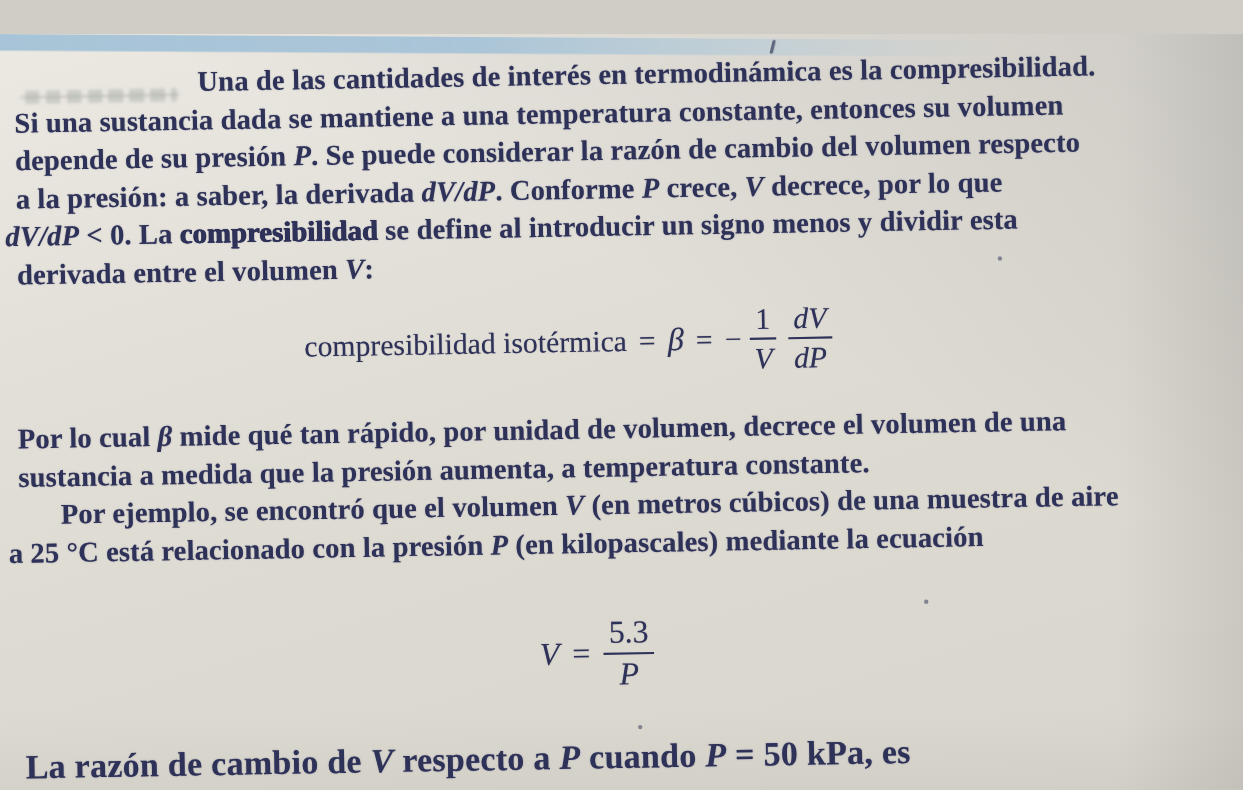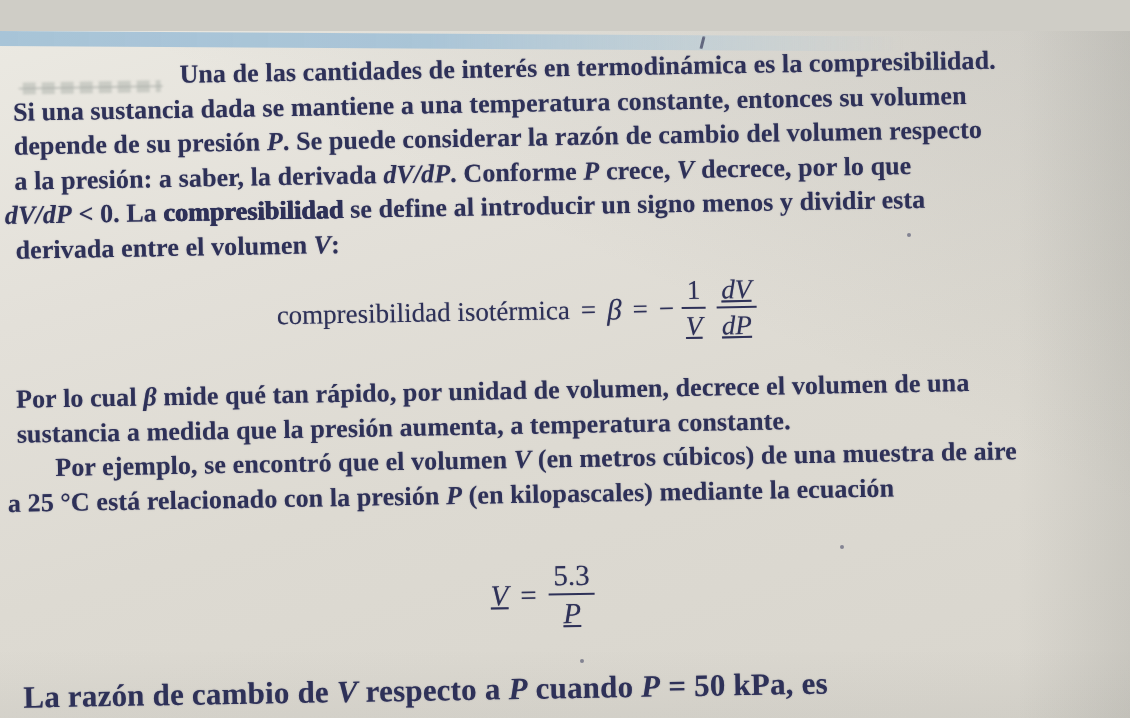--- a/index.html
+++ b/index.html
@@ -46,21 +46,21 @@
   .seg-n{}
   .seg-i{font-style:italic;}
   .seg-b{text-shadow:0.55px 0 currentColor,-0.35px 0 currentColor,0 0 1.2px rgba(46,49,88,0.55);}
   .formula{
     position:absolute;display:flex;align-items:center;
     font-weight:400;white-space:nowrap;
     text-shadow:0 0 1px rgba(46,49,88,0.5);
   }
   .formula-1{left:278px;top:256px;font-size:27px;gap:11px;}
   .formula-2{left:487px;top:538px;font-size:29px;gap:12px;}
-  .math-var{font-style:italic;text-decoration:underline;}
+  .math-var{font-style:italic;}
   .beta{font-style:italic;font-size:1.08em;}
   .minus{margin-right:-3px;}
   .frac{display:inline-flex;flex-direction:column;align-items:center;line-height:1.12;}
   .frac .fnum{padding:0 5px 2px;border-bottom:2.2px solid currentColor;}
   .frac .fden{padding-top:2px;}
   .para-closing{font-size:31px;letter-spacing:0.2px;}
   .erased-smudge{
     position:absolute;left:28px;top:52px;width:138px;height:12px;
     background:repeating-linear-gradient(to right,
       rgba(116,128,122,0.5) 0 13px, rgba(116,128,122,0) 13px 19px);

